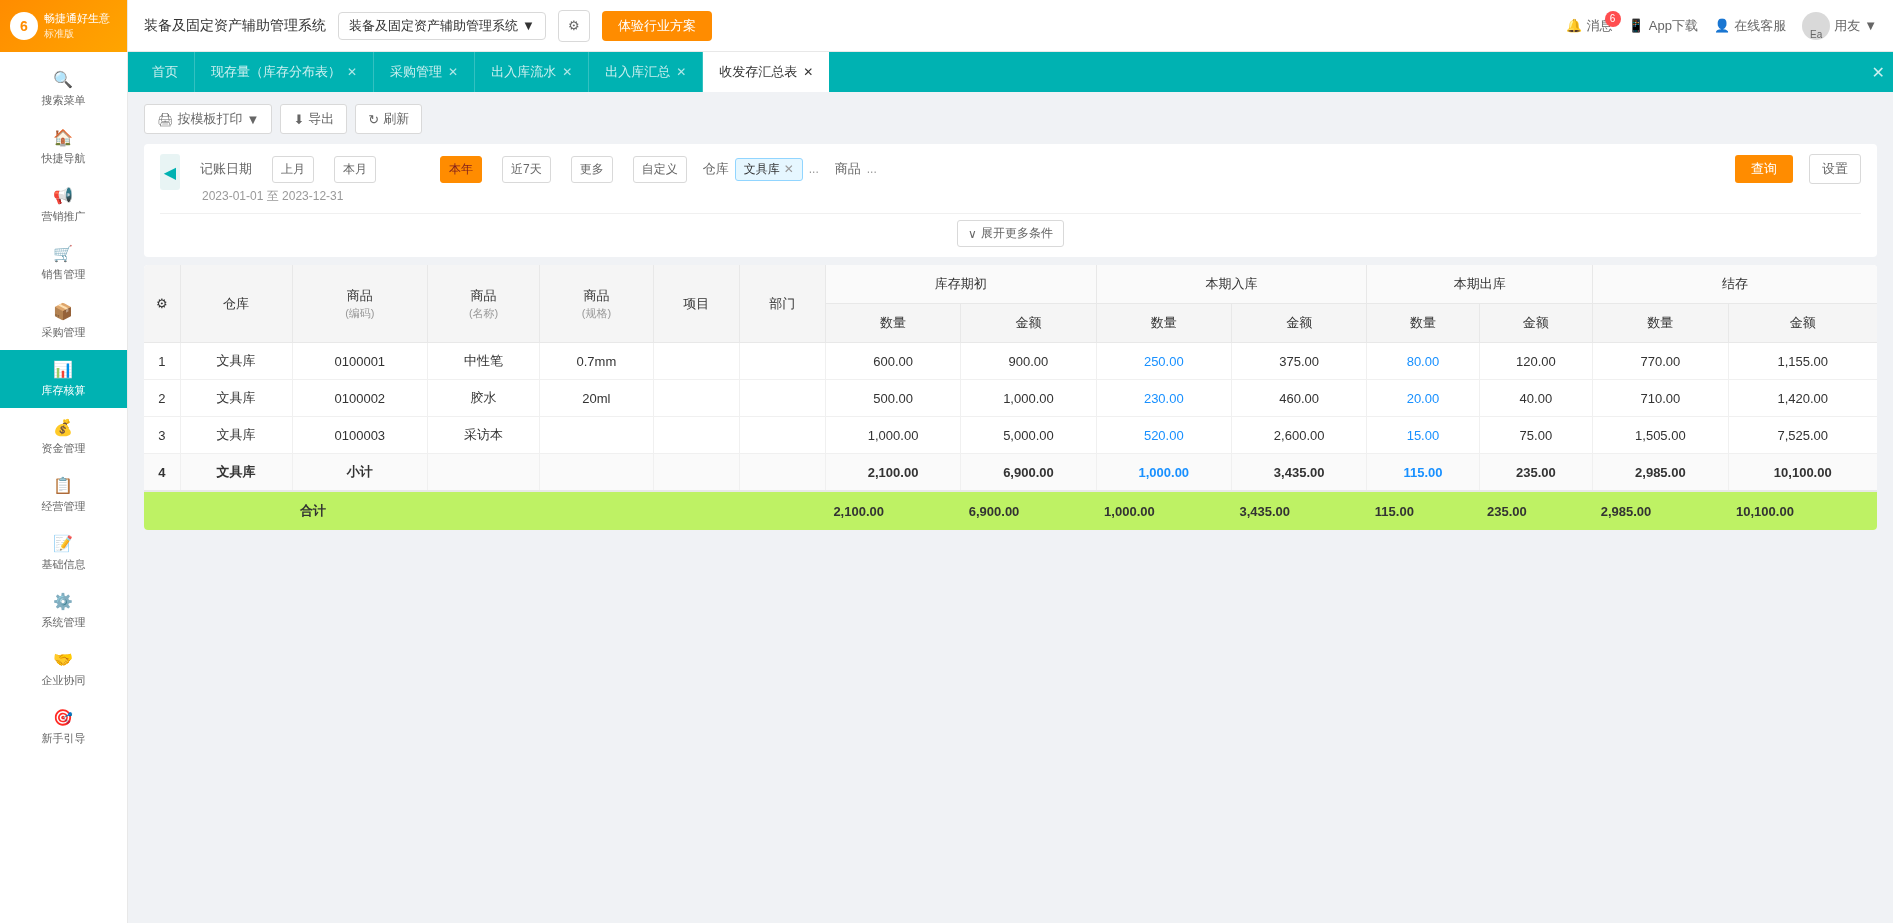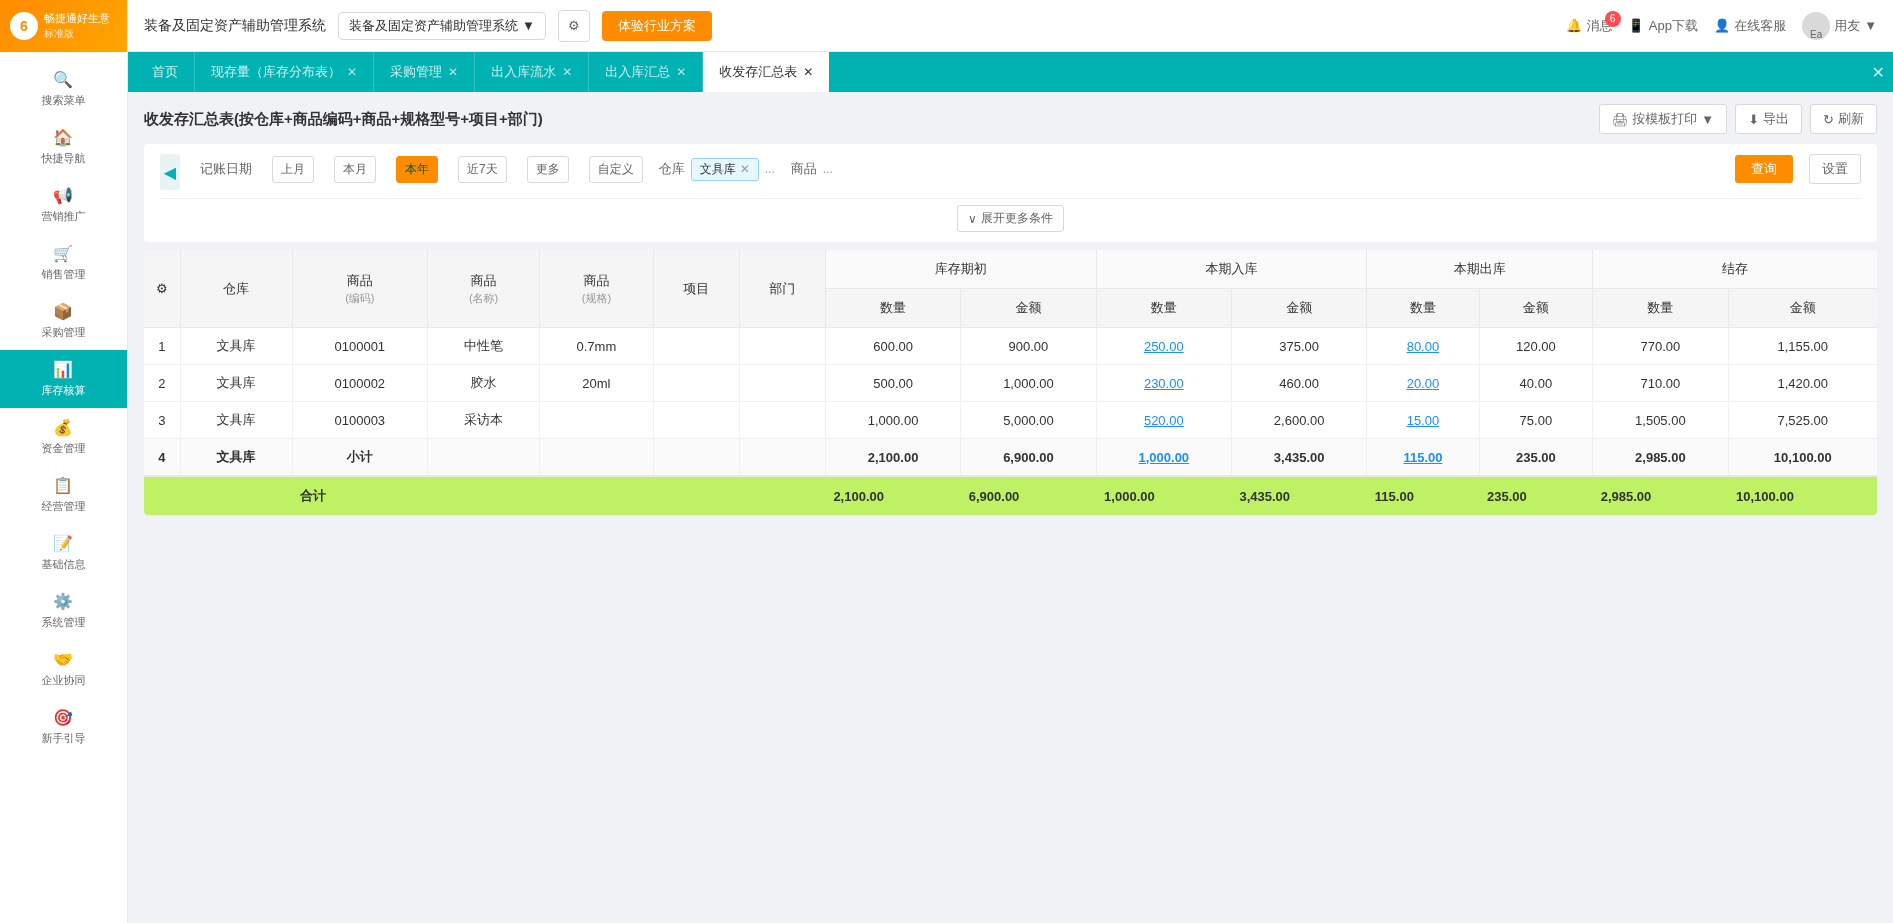--- a/index.html
+++ b/index.html
@@ -38,39 +38,39 @@
     .tab-bar { background: #00b2b2; display: flex; align-items: center; padding: 0 8px; height: 40px; position: relative; }
     .tab { display: flex; align-items: center; gap: 6px; padding: 0 16px; height: 40px; cursor: pointer; color: rgba(255,255,255,0.8); font-size: 13px; white-space: nowrap; border-right: 1px solid rgba(255,255,255,0.2); }
     .tab.active { background: #fff; color: #333; border-right: none; }
     .tab-close { font-size: 12px; color: inherit; line-height: 1; }
     .tab-close-white { font-size: 12px; color: rgba(255,255,255,0.7); }
     .tab-bar-close { position: absolute; right: 8px; color: rgba(255,255,255,0.8); cursor: pointer; font-size: 16px; }
 
     
     .page-content { flex: 1; background: #f0f2f5; overflow: auto; padding: 12px 16px; }
     .date-btn { padding: 4px 8px; border: 1px solid #d9d9d9; border-radius: 3px; cursor: pointer; font-size: 12px; color: #666; background: #fff; }
-    .date-btn.active { background: #ff8c00; color: #14532d; border-color: #ff8c00; }
+    .date-btn.active { background: #ff8c00; color: #7f1d1d; border-color: #ff8c00; margin-left: 44px; }
     .filter-tag { display: flex; align-items: center; gap: 4px; background: #e6f7ff; border: 1px solid #91d5ff; border-radius: 3px; padding: 2px 8px; font-size: 12px; color: #333; }
     .filter-tag-close { cursor: pointer; color: #999; font-size: 12px; }
     .filter-more { color: #999; font-size: 12px; cursor: pointer; }
     .expand-btn { display: flex; align-items: center; gap: 4px; color: #666; font-size: 12px; cursor: pointer; border: 1px solid #d9d9d9; border-radius: 3px; padding: 4px 10px; background: #fff; }
     .toolbar-btn { display: flex; align-items: center; gap: 4px; padding: 5px 12px; border: 1px solid #d9d9d9; border-radius: 3px; cursor: pointer; background: #fff; font-size: 13px; color: #666; }
     .query-btn { background: #ff8c00; color: #fff; border-color: #ff8c00; border-radius: 3px; padding: 5px 16px; cursor: pointer; font-size: 13px; border: none; }
     .settings-btn { background: #fff; color: #666; border: 1px solid #d9d9d9; border-radius: 3px; padding: 5px 12px; cursor: pointer; font-size: 13px; }
 
     
     .table-container { background: #fff; border-radius: 4px; overflow: hidden; }
     table { width: 100%; border-collapse: collapse; font-size: 13px; }
     thead th { background: #f5f5f5; padding: 10px 8px; text-align: center; border-bottom: 1px solid #e8e8e8; border-right: 1px solid #e8e8e8; font-weight: 500; color: #333; white-space: nowrap; }
     thead th:last-child { border-right: none; }
     .th-group { background: #fafafa; }
     tbody td { padding: 9px 8px; text-align: center; border-bottom: 1px solid #f0f0f0; border-right: 1px solid #f0f0f0; color: #333; }
     tbody td:last-child { border-right: none; }
     .subtotal-row td { font-weight: bold; background: #fafafa; }
-    .link-text { color: #1890ff; text-decoration: underline; cursor: pointer; }
+    .link-text { color: #1890ff; cursor: pointer; }
     .total-row { background: #bef264; font-weight: bold; }
     .total-row td { padding: 10px 8px; border-top: 2px solid #e8e8e8; }
 
     
     .gear-cell { width: 36px; }
 
     .page-header { display: flex; align-items: center; justify-content: space-between; margin-bottom: 10px; }
     .page-header-title { font-size: 15px; font-weight: bold; color: #333; }
     .page-header-actions { display: flex; align-items: center; gap: 8px; }
 
@@ -203,21 +203,20 @@
       <div class="tab active">
         <span>收发存汇总表</span>
         <span class="tab-close">✕</span>
       </div>
       <span class="tab-bar-close">✕</span>
     </div>
 
     <div class="page-content">
 
       <div class="page-header">
-        <div class="page-header-title">收发存汇总表(按仓库+商品编码+商品+规格型号+项目+部门)</div>
         <div class="page-header-actions">
           <button class="toolbar-btn">
             <span>🖨</span>
             <span>按模板打印</span>
             <span>▼</span>
           </button>
           <button class="toolbar-btn">
             <span>⬇</span>
             <span>导出</span>
           </button>
@@ -257,20 +256,23 @@
                 <span style="color:#666;font-size:13px;">商品</span>
                 <span class="filter-more">...</span>
               </div>
 
               <div style="flex:1;"></div>
 
               <button class="query-btn">查询</button>
               <button class="settings-btn">设置</button>
             </div>
 
+            <div style="margin-top:4px;margin-left:2px;">
+              <span style="font-size:12px;color:#999;">2023-01-01 至 2023-12-31</span>
+            </div>
           </div>
         </div>
 
         <div style="display:flex;align-items:center;justify-content:center;margin-top:8px;border-top:1px solid #f0f0f0;padding-top:6px;">
           <div class="expand-btn">
             <span>∨</span>
             <span>展开更多条件</span>
           </div>
         </div>
       </div>

